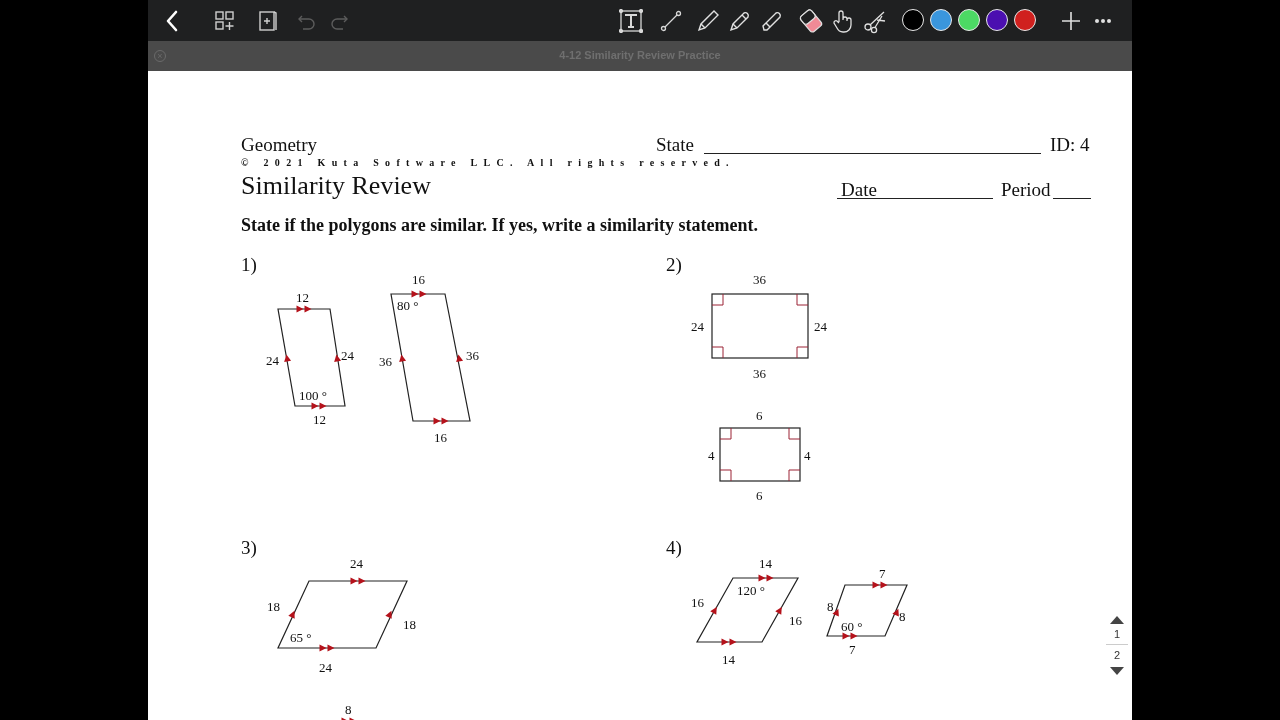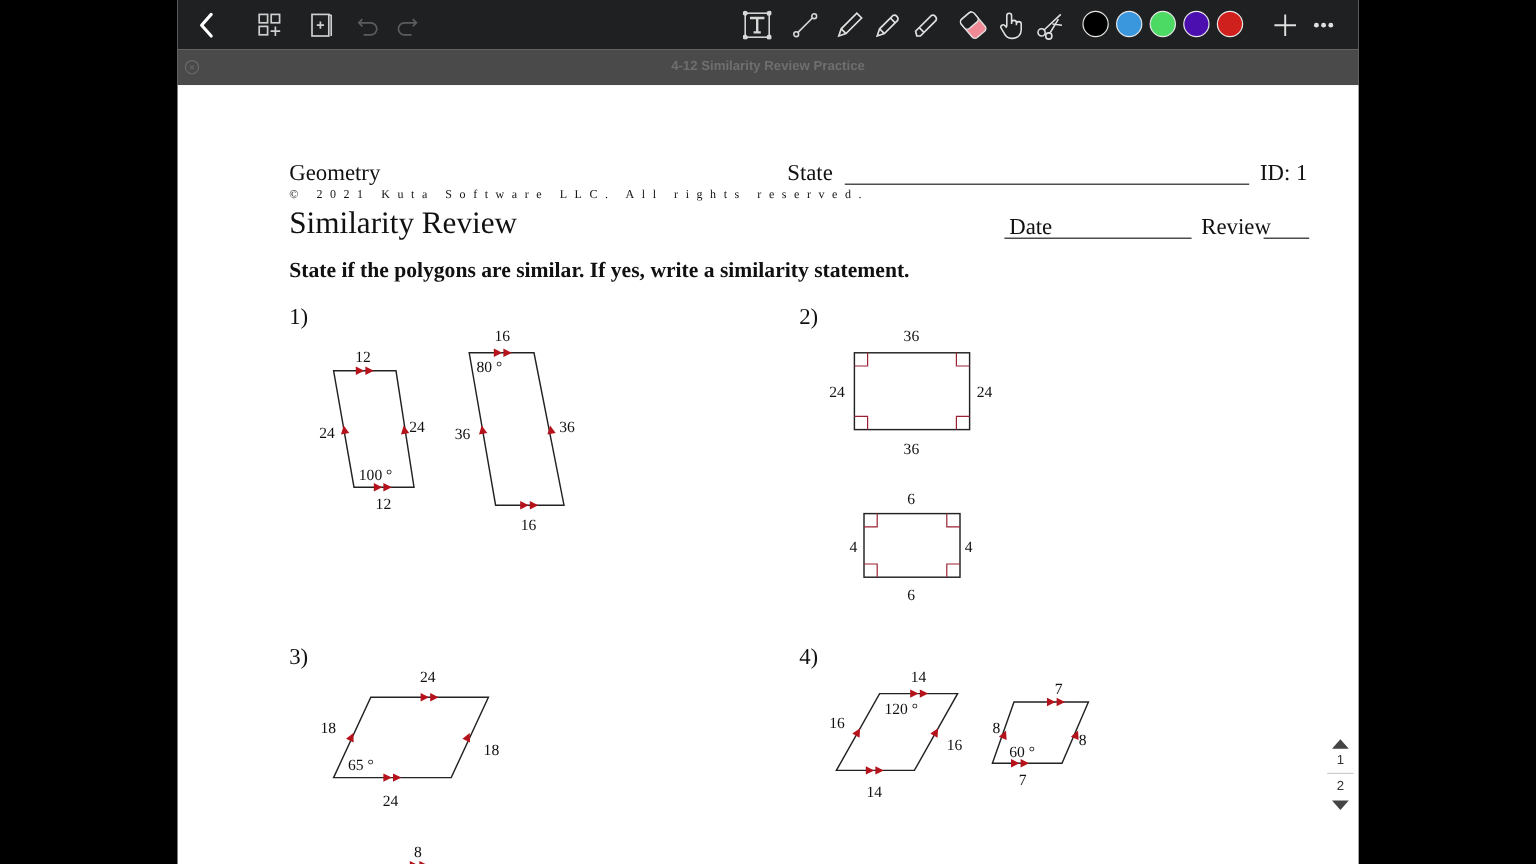--- a/index.html
+++ b/index.html
@@ -147,28 +147,28 @@
 
   <div id="titlebar">
     <div class="close">×</div>
     <div class="title">4-12 Similarity Review Practice</div>
   </div>
 
   <div id="page">
     <div class="t" style="left:93px;top:63px;font-size:19px;">Geometry</div>
     <div class="t" style="left:508px;top:63px;font-size:19px;">State</div>
     <div class="line" style="left:556px;top:82px;width:337px;"></div>
-    <div class="t" style="left:902px;top:63px;font-size:19px;">ID: 1</div>
-
-    <div class="t" style="left:93px;top:86px;font-size:10px;letter-spacing:6.3px;">© 2021 Kuta Software LLC. All rights reserved.</div>
+    <div class="t" style="left:902px;top:63px;font-size:19px;">ID: 4</div>
+
+    <div class="t" style="left:93px;top:86px;font-size:10px;letter-spacing:6.3px;font-weight:bold;">© 2021 Kuta Software LLC. All rights reserved.</div>
 
     <div class="t" style="left:93px;top:100px;font-size:26px;">Similarity Review</div>
     <div class="t" style="left:653px;top:108px;font-size:19px;margin-left:40px;">Date</div>
     <div class="line" style="left:689px;top:127px;width:156px;"></div>
-    <div class="t" style="left:853px;top:108px;font-size:19px;">Review</div>
+    <div class="t" style="left:853px;top:108px;font-size:19px;">Period</div>
     <div class="line" style="left:905px;top:127px;width:38px;"></div>
 
     <div class="t" style="left:93px;top:144px;font-size:18px;font-weight:bold;">State if the polygons are similar. If yes, write a similarity statement.</div>
 
     <div class="t" style="left:93px;top:183px;font-size:19px;">1)</div>
     <div class="t" style="left:518px;top:183px;font-size:19px;">2)</div>
     <div class="t" style="left:93px;top:466px;font-size:19px;">3)</div>
     <div class="t" style="left:518px;top:466px;font-size:19px;">4)</div>
 
     <svg class="fig" width="984" height="649">

